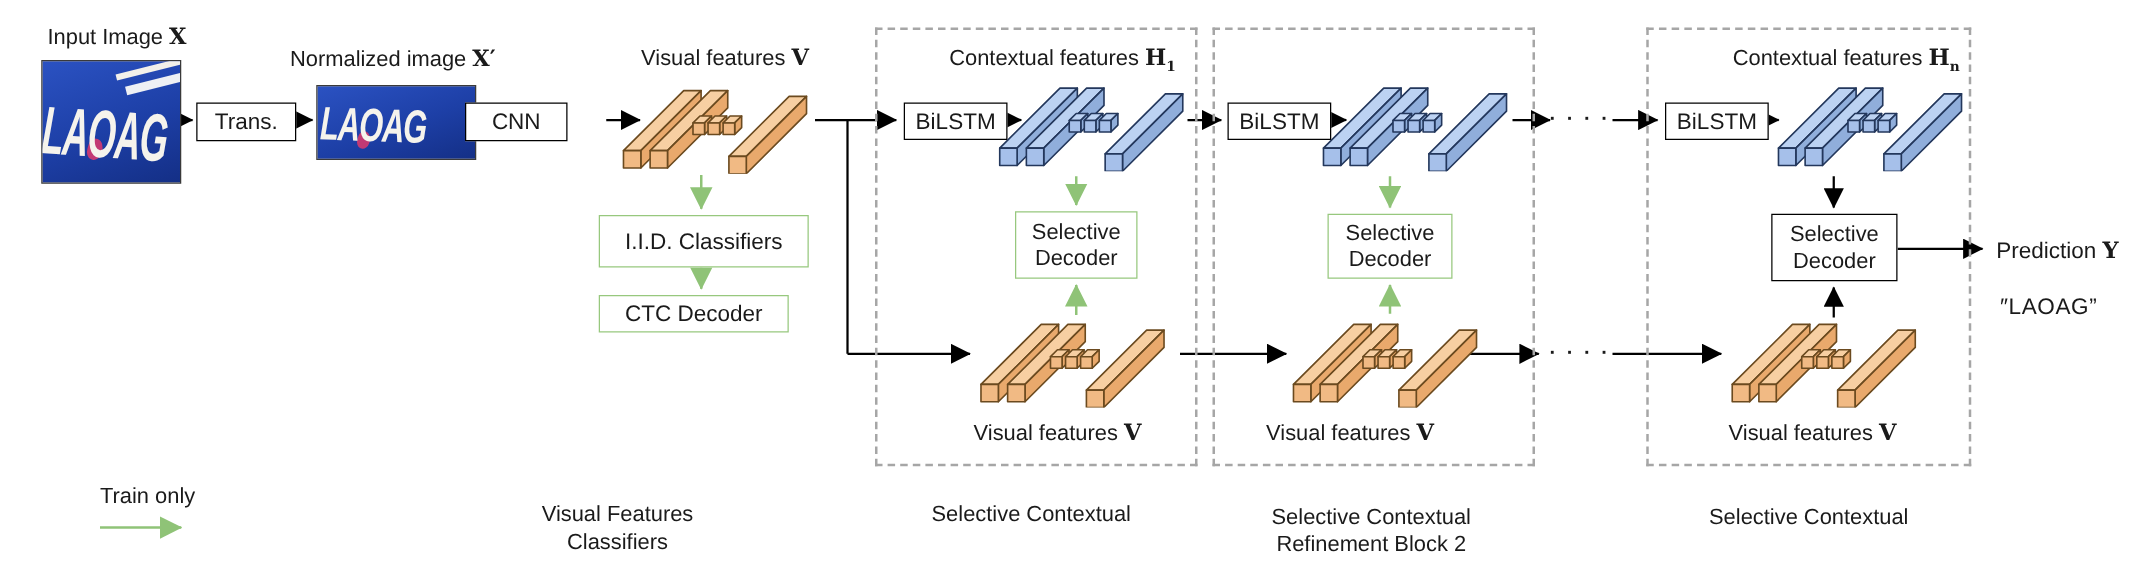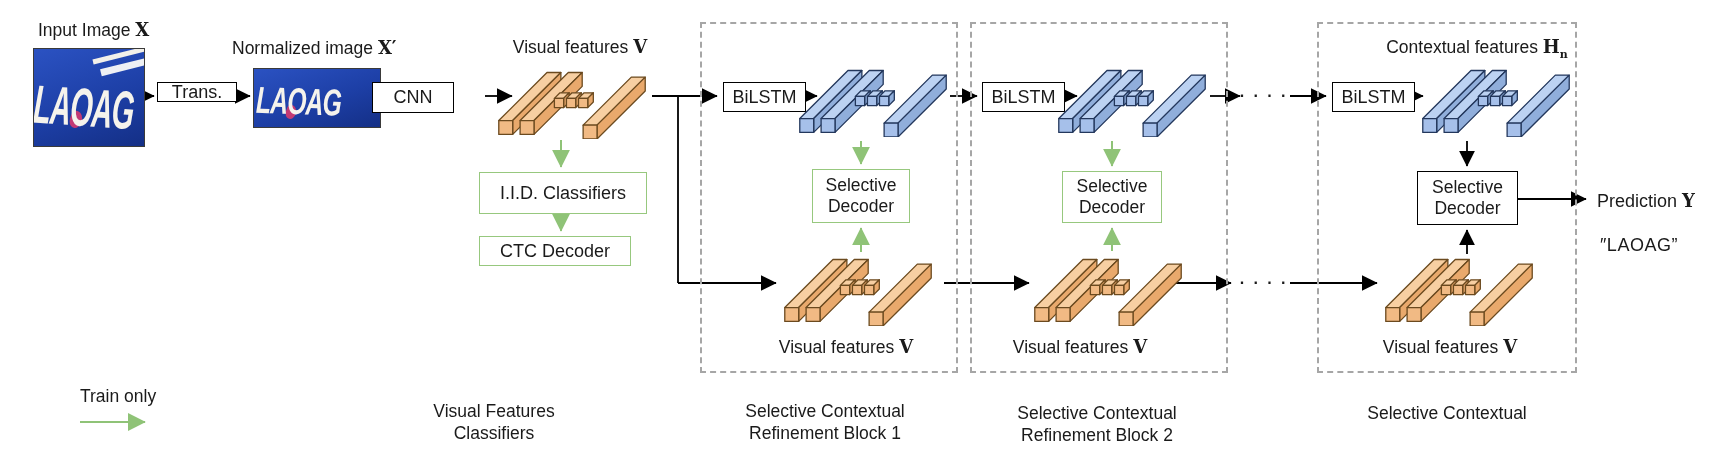--- a/index.html
+++ b/index.html
@@ -109,38 +109,39 @@
   <div class="dashedblock" style="left:1317px;top:22px;width:260px;height:351px"></div>
 
   <div class="abs lbl" style="left:38px;top:19px"><span>Input Image </span><span class="mvar">X</span></div>
   <div class="plate" style="left:33px;top:48px;width:110px;height:97px;background:linear-gradient(160deg,#2b52c2 0%,var(--plate-blue,#1d3fa6) 55%,#142f86 100%)">
     <div class="abs" style="left:58px;top:2px;width:70px;height:5px;background:#f2f0ea;transform:rotate(-14deg)"></div>
     <div class="abs" style="left:66px;top:13px;width:60px;height:7px;background:#eef0f4;transform:rotate(-14deg)"></div>
     <div class="abs" style="left:36px;top:62px;width:12px;height:17px;background:#c23a74;border-radius:40% 60% 50% 50%;transform:rotate(18deg)"></div>
     <span class="ptxt" style="left:2px;top:24px;font-size:36px;transform:rotate(4deg) scale(0.8,1.5);transform-origin:left top">LAOAG</span>
   </div>
 
-  <div class="box blackbox" style="left:157px;top:82px;width:80px;height:20px">Trans.</div>
+  <div class="box blackbox" style="left:157px;top:82px;width:80px;height:31px">Trans.</div>
 
   <div class="abs lbl" style="left:232px;top:37px"><span>Normalized image </span><span class="mvar">X′</span></div>
   <div class="plate" style="left:253px;top:68px;width:126px;height:58px;background:linear-gradient(160deg,#2b52c2 0%,var(--plate-blue,#1d3fa6) 55%,#142f86 100%)">
     <div class="abs" style="left:32px;top:36px;width:10px;height:14px;background:#c23a74;border-radius:40% 60% 50% 50%;transform:rotate(18deg)"></div>
     <span class="ptxt" style="left:3px;top:10px;font-size:30px;transform:rotate(2deg) scale(0.82,1.25);transform-origin:left top">LAOAG</span>
   </div>
 
   <div class="box blackbox" style="left:372px;top:82px;width:82px;height:31px">CNN</div>
 
   <div class="abs lbl ctr" style="left:580px;top:36px"><span>Visual features </span><span class="mvar">V</span></div>
   <svg class="cluster orange" style="left:496px;top:54px" viewBox="0 0 164 92" preserveAspectRatio="none">
       <use href="#bars-proto"></use>
     </svg>
 
   <div class="box greenbox" style="left:479px;top:172px;width:168px;height:42px">I.I.D. Classifiers</div>
   <div class="box greenbox" style="left:479px;top:236px;width:152px;height:30px">CTC Decoder</div>
 
+  <div class="abs lbl ctr" style="left:850px;top:36px"><span>Contextual features </span><span class="mvar"><span>H</span><sub>1</sub></span></div>
   <div class="box blackbox" style="left:723px;top:82px;width:83px;height:30px">BiLSTM</div>
   <svg class="cluster blue" style="left:797px;top:52px" viewBox="0 0 164 92" preserveAspectRatio="none">
       <use href="#bars-proto"></use>
     </svg>
   <div class="box greenbox twoline" style="left:812px;top:169px;width:98px;height:54px">
     <span>Selective</span>
     <span>Decoder</span>
   </div>
   <svg class="cluster orange" style="left:782px;top:241px" viewBox="0 0 164 92" preserveAspectRatio="none">
       <use href="#bars-proto"></use>
@@ -181,21 +182,20 @@
   <div class="abs" style="left:1600px;top:235px;font-size:18px;letter-spacing:0.5px">″LAOAG”</div>
 
   <div class="abs lbl" style="left:80px;top:386px">Train only</div>
 
   <div class="abs caption" style="left:494px;top:400px">
     <div>Visual Features</div>
     <div>Classifiers</div>
   </div>
   <div class="abs caption" style="left:825px;top:400px">
     <div>Selective Contextual</div>
-    <div>Refinement Block 1</div>
   </div>
   <div class="abs caption" style="left:1097px;top:402px">
     <div>Selective Contextual</div>
     <div>Refinement Block 2</div>
   </div>
   <div class="abs caption" style="left:1447px;top:402px">
     <div>Selective Contextual</div>
   </div>
 
 </div>

